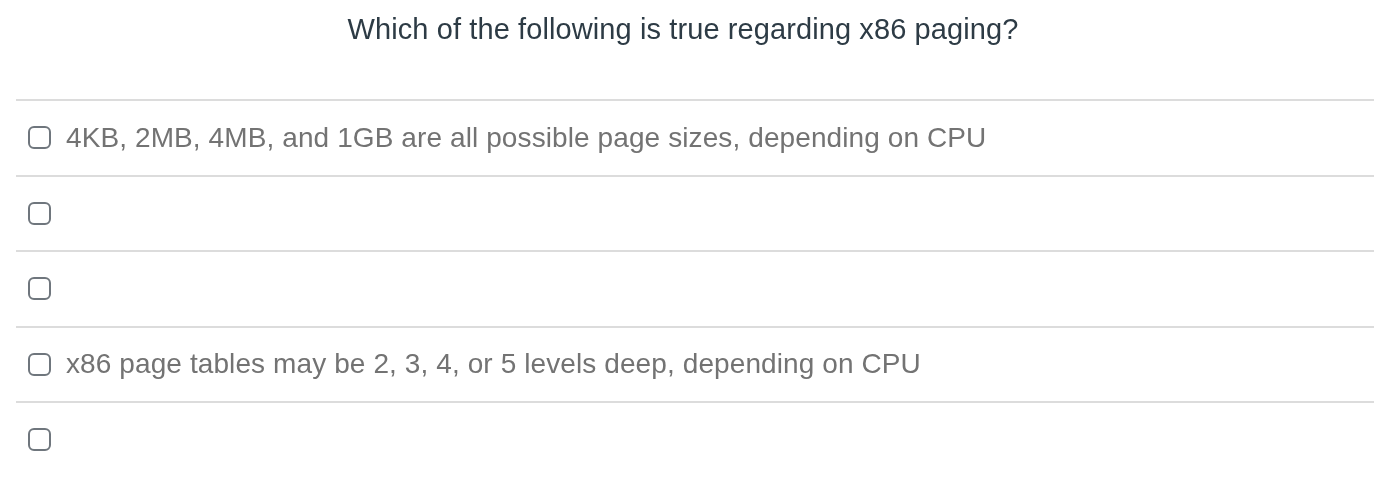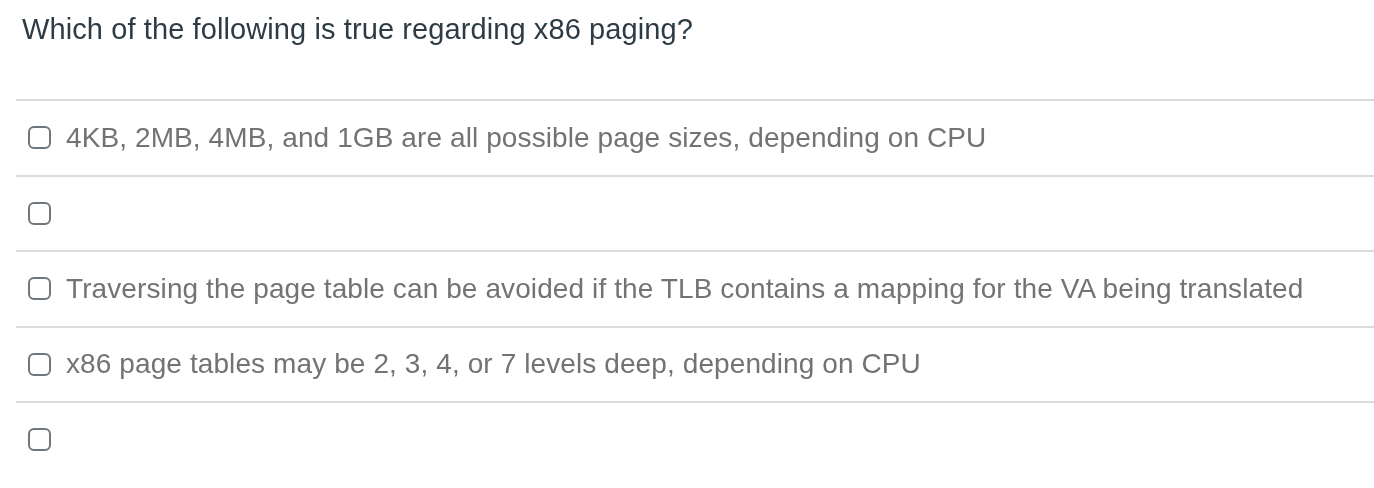--- a/index.html
+++ b/index.html
@@ -1,15 +1,15 @@
 <!DOCTYPE html>
 <html><head>
 <meta charset="utf-8">
 <style>
-  * { margin: 0; padding: 0; box-sizing: border-box; }
+  * { margin: 0; padding: 0; box-sizing: border-box; text-align: center; }
   html, body {
     width: 1374px;
     height: 488px;
     background: #ffffff;
     overflow: hidden;
     font-family: "Liberation Sans", "DejaVu Sans", sans-serif;
   }
   .question-title {
     height: 99px;
     padding: 11px 30px 0 22px;
@@ -60,25 +60,24 @@
     <span class="checkbox"></span>
     <span class="option-label">4KB, 2MB, 4MB, and 1GB are all possible page sizes, depending on CPU</span>
   </div>
 
   <div class="option">
     <span class="checkbox"></span>
   </div>
 
   <div class="option">
     <span class="checkbox"></span>
-    <span class="option-label">Traversing the page table can be avoided if the TLB contains a mapping for the VA being translated</span>
   </div>
 
   <div class="option">
     <span class="checkbox"></span>
-    <span class="option-label">x86 page tables may be 2, 3, 4, or 7 levels deep, depending on CPU</span>
+    <span class="option-label">x86 page tables may be 2, 3, 4, or 5 levels deep, depending on CPU</span>
   </div>
 
   <div class="option">
     <span class="checkbox"></span>
   </div>
 
 </div>
 
 </body></html>

